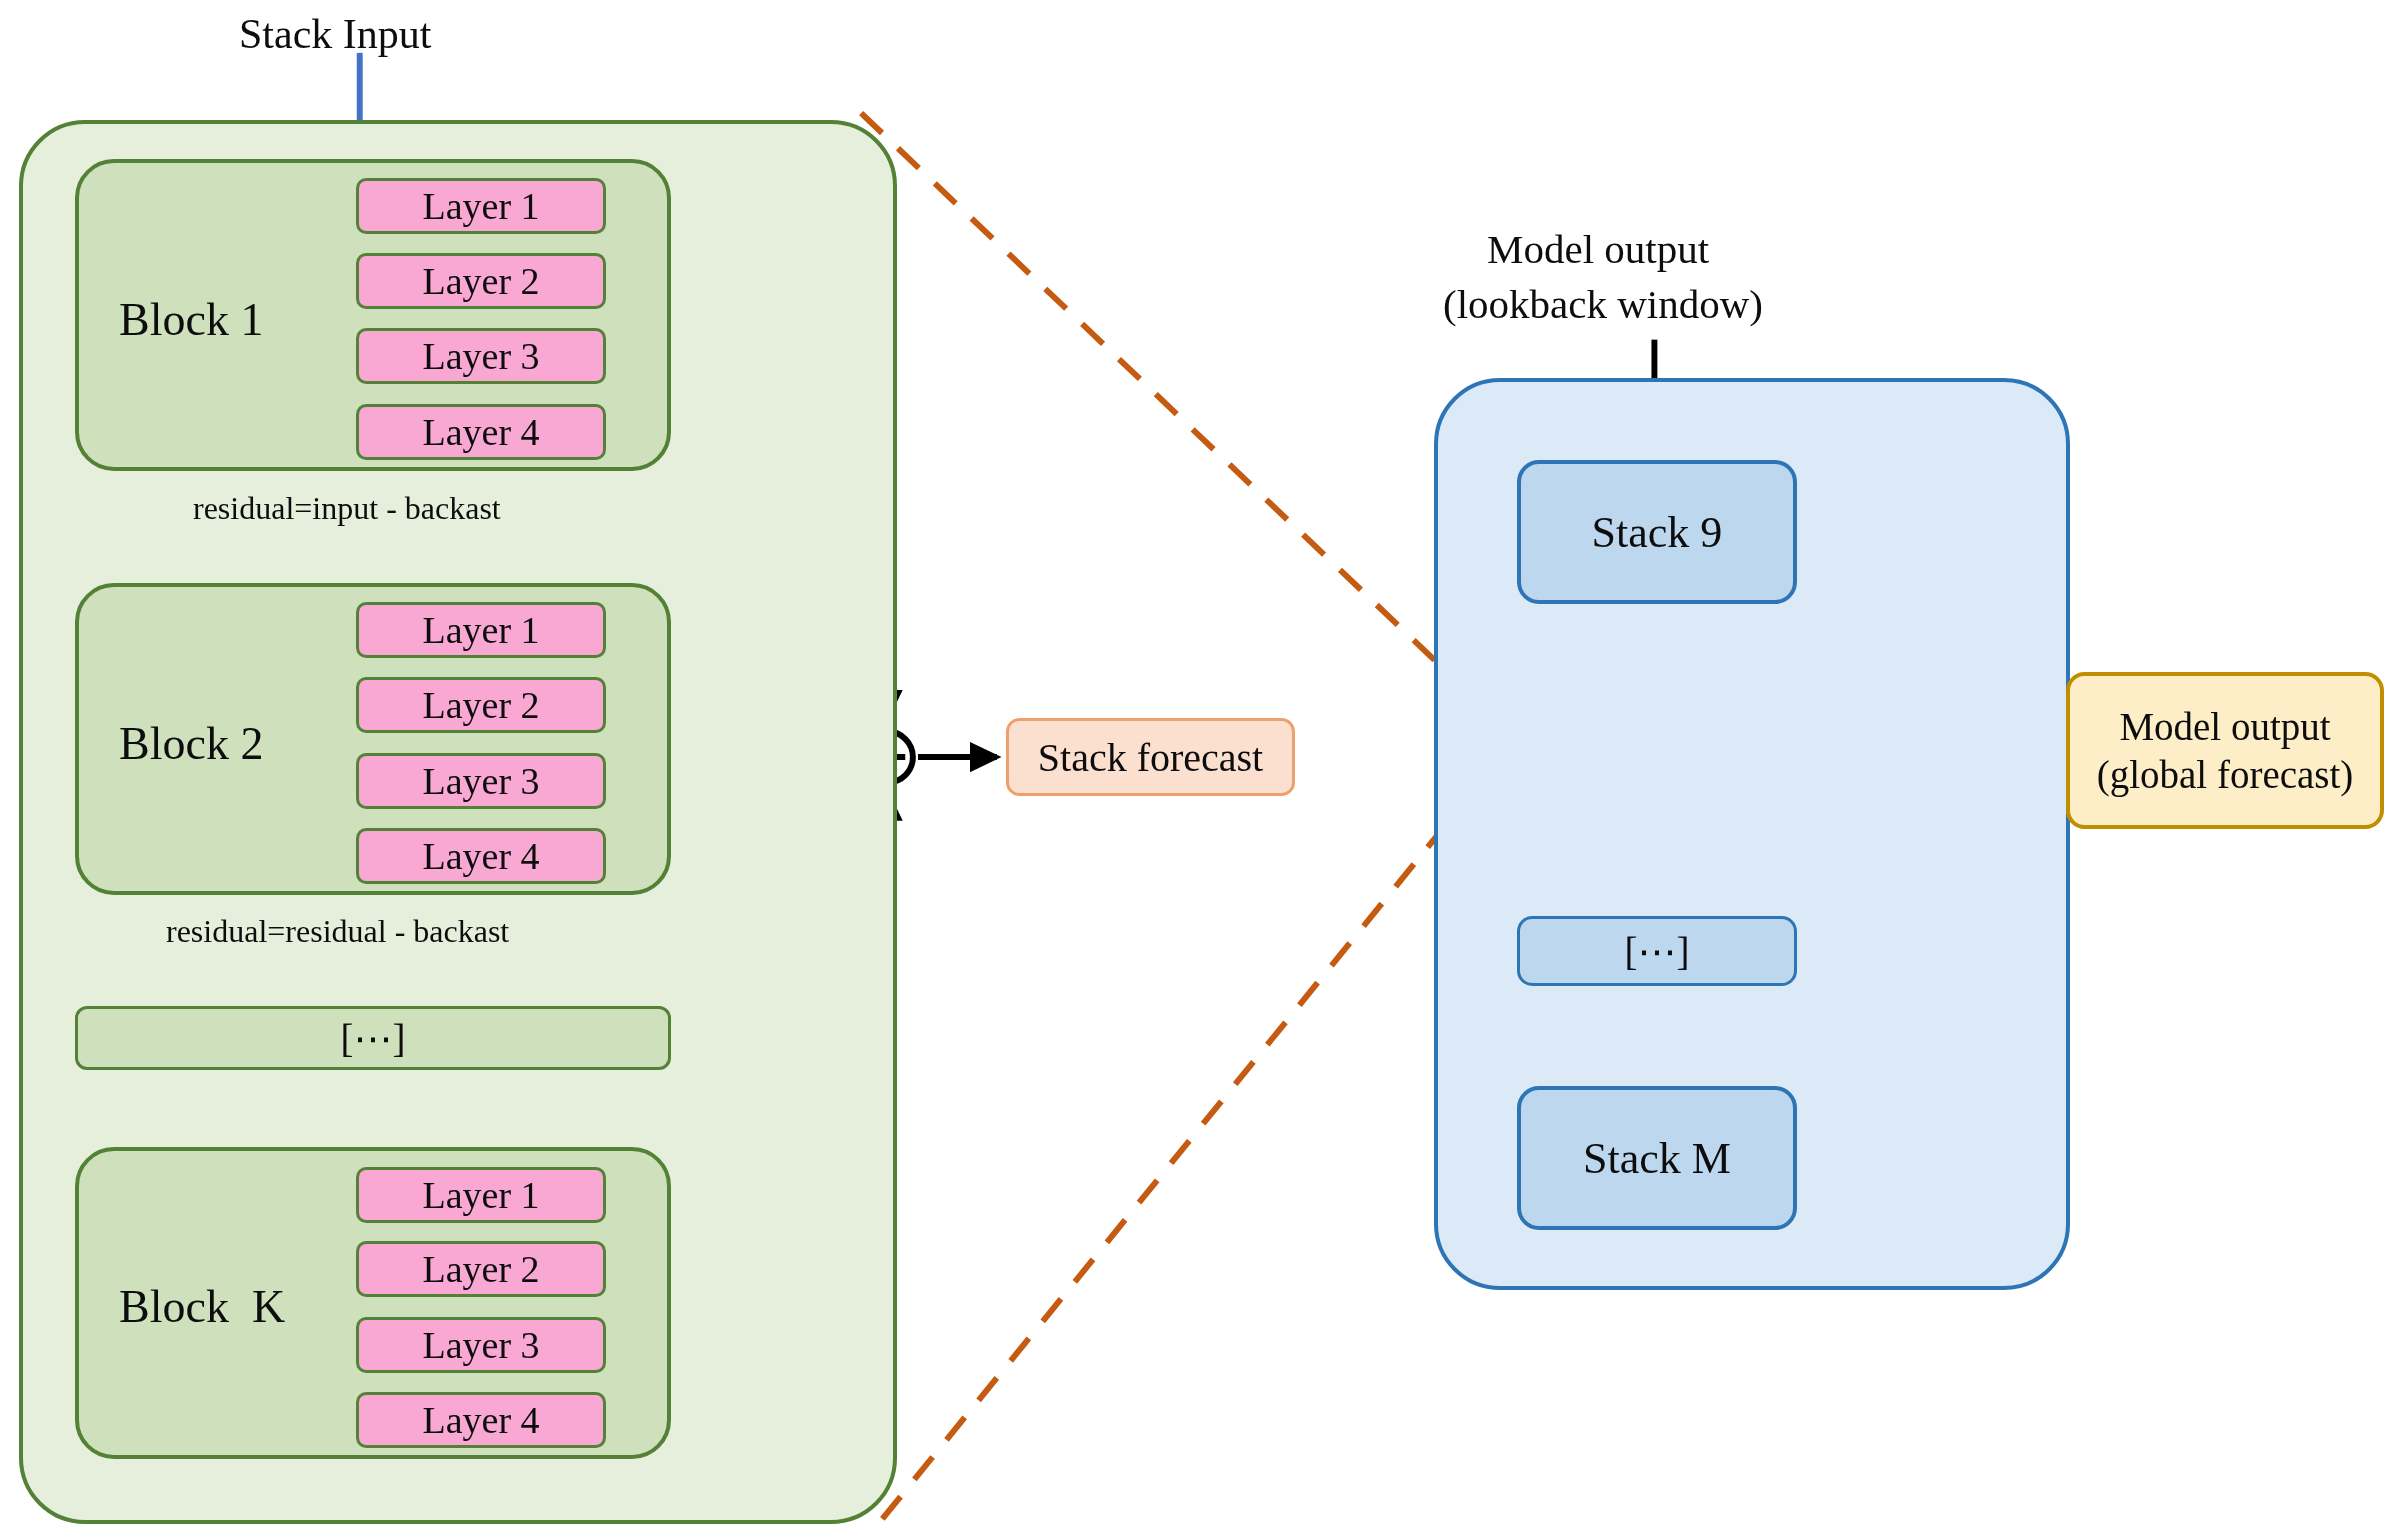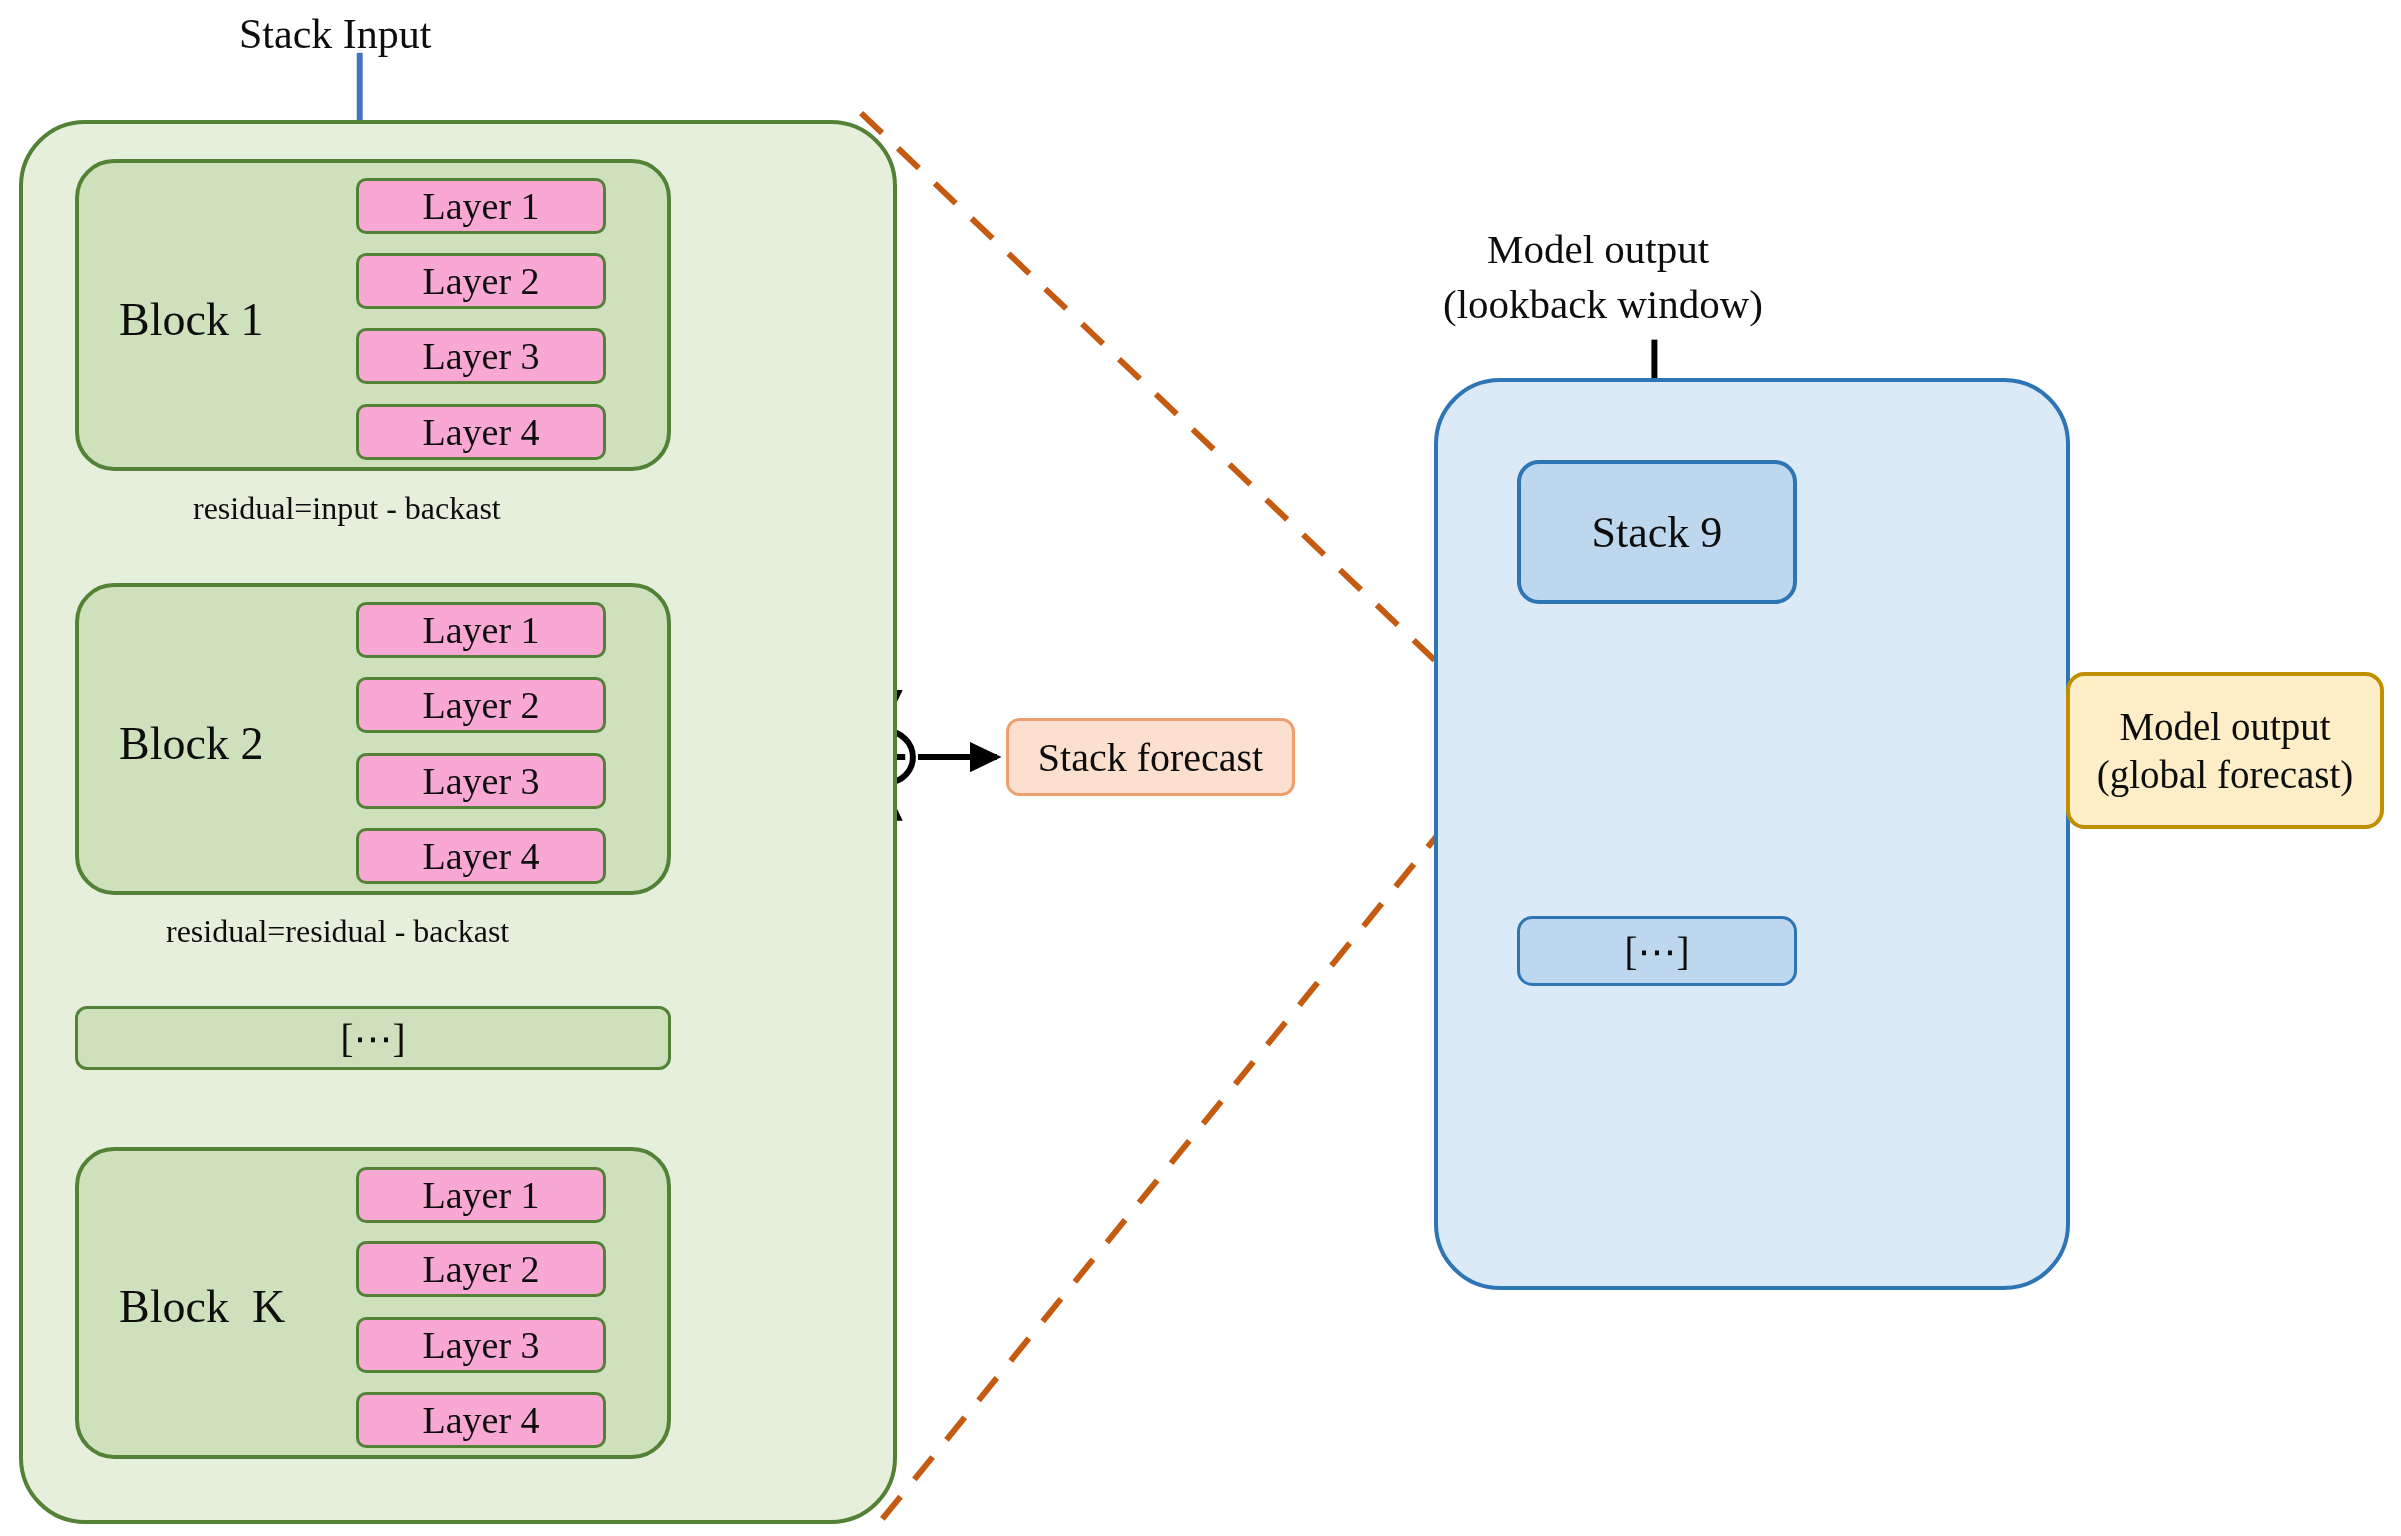--- a/index.html
+++ b/index.html
@@ -200,20 +200,21 @@
   <div class="lbl" style="left:1487px;top:225px;font-size:41px;">Model output</div>
   <div class="lbl" style="left:1443px;top:280px;font-size:41px;">(lookback window)</div>
 
   <div class="model-outer" style="left:1434px;top:378px;width:636px;height:912px;"></div>
 
   <div class="stackbox" style="left:1517px;top:460px;width:280px;height:144px;font-size:44px;">Stack 9</div>
 
 
   <div class="stackbox thin" style="left:1517px;top:916px;width:280px;height:70px;font-size:39px;">[⋯]</div>
 
+  <div class="stackbox" style="left:1517px;top:1086px;width:280px;height:144px;font-size:44px;">Stack M</div>
 
   <div class="term-yellow" style="left:2066px;top:672px;width:318px;height:157px;font-size:39px;flex-direction:column;">
     <span>Model output</span>
     <span>(global forecast)</span>
   </div>
 
 </div>
 
 
 </body></html>

